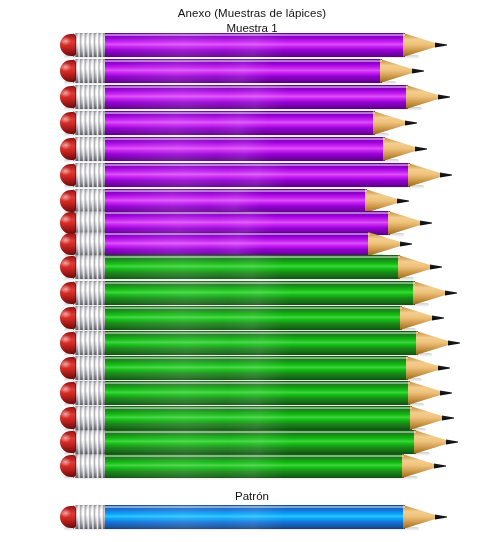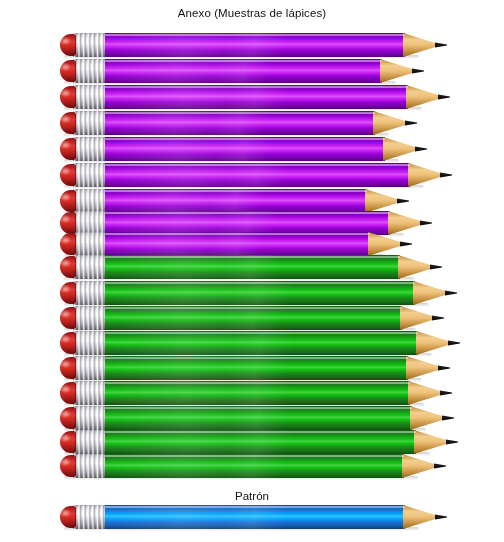--- a/index.html
+++ b/index.html
@@ -124,20 +124,21 @@
     z-index:4;pointer-events:none;
   }
 </style>
 </head>
 <body>
 
 <div id="page">
 
   <div class="title-block">
     <div class="title-main">Anexo (Muestras de lápices)</div>
+    <div class="title-sub">Muestra 1</div>
   </div>
 
   <div class="section-label" id="label-2" style="top: 243px;">Muestra 2</div>
   <div class="section-label" id="label-3" style="top: 489px; text-align: center;">Patrón</div>
 
   <div id="pencils">
       <div class="pencil" style="left: 60px; top: 33px; width: 385px;">
         <div class="shadow" style="width: 355px;"></div>
         <div class="barrel" style="left: 45px; width: 300px; background: linear-gradient(rgb(98, 0, 139) 0%, rgb(127, 0, 181) 8%, rgb(148, 0, 211) 20%, rgb(204, 34, 245) 38%, rgb(215, 83, 247) 47%, rgb(204, 34, 245) 56%, rgb(148, 0, 211) 72%, rgb(118, 0, 169) 88%, rgb(86, 0, 122) 100%);">
           <div class="sheen"></div>

